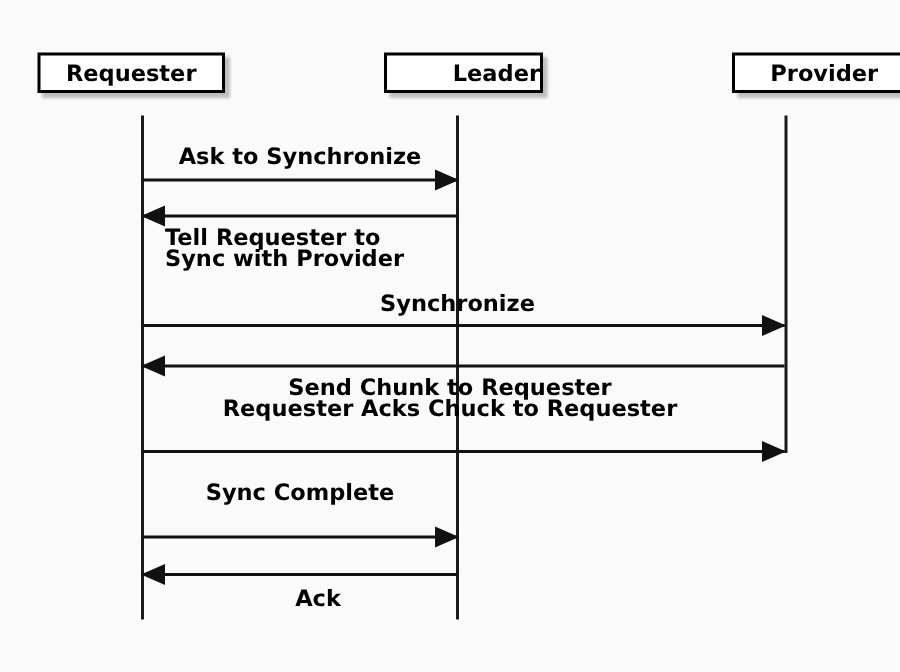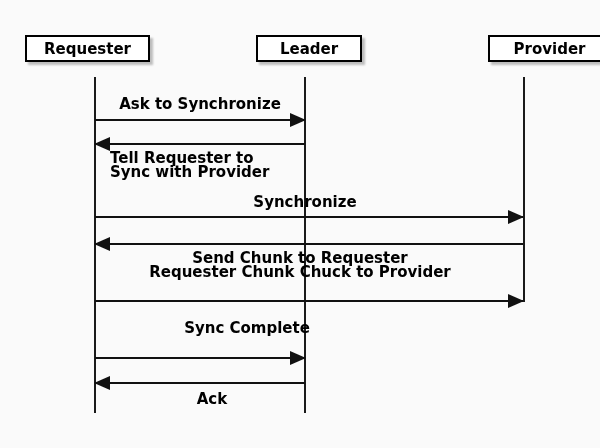--- a/index.html
+++ b/index.html
@@ -14,21 +14,21 @@
   }
   
   .actor{
     position:absolute;top:35px;height:23px;
     background:#fff;border:2px solid #000;
     box-shadow:3px 3px 2px #bdbdbd;
     display:flex;align-items:center;justify-content:center;
     font-size:15px;
   }
   .actor.a1{left:25px;width:121px;}
-  .actor.a2{left:256px;width:102px;}
+  .actor.a2{left:256px;width:102px;justify-content:flex-end;}
   .actor.a3{left:488px;width:119px;}
   
   .lifeline{position:absolute;width:2px;background:#1a1a1a;}
   .ll1{left:94px;top:77px;height:336px;}
   .ll2{left:304px;top:77px;height:336px;}
   .ll3{left:523px;top:77px;height:225px;}
   
   .msg{position:absolute;height:0;}
   .msg .shaft{position:absolute;left:0;right:0;top:0;border-top:2px solid #111;}
   .msg .head{position:absolute;width:0;height:0;top:-6px;
@@ -41,21 +41,21 @@
   .m4{left:95px;width:428px;top:243px;}
   .m5{left:95px;width:428px;top:300px;}
   .m6{left:95px;width:210px;top:357px;}
   .m7{left:95px;width:210px;top:382px;}
   
   .label{position:absolute;font-size:15px;line-height:14px;white-space:nowrap;}
   .lbl1{left:95px;width:210px;top:97px;text-align:center;}
   .lbl2{left:110px;top:151px;text-align:left;}
   .lbl3{left:95px;width:420px;top:195px;text-align:center;line-height:15px;}
   .lbl4{left:70px;width:460px;top:252px;text-align:center;line-height:13.5px;}
-  .lbl6{left:95px;width:210px;top:321px;text-align:center;margin-left:47px;}
+  .lbl6{left:95px;width:210px;top:321px;text-align:center;}
   .lbl6 .offset{transform:translateX(15px);}
   .lbl7{left:95px;width:210px;top:392px;text-align:center;margin-left:12px;}
 </style>
 </head>
 <body>
 
 <div id="canvas">
 
   <div class="actor a1">
     <span>Requester</span>
@@ -95,21 +95,21 @@
     <div class="shaft"></div>
     <div class="head pt-right"></div>
   </div>
 
   <div class="msg m4">
     <div class="shaft"></div>
     <div class="head pt-left"></div>
   </div>
   <div class="label lbl4">
     <div>Send Chunk to Requester</div>
-    <div>Requester Chunk Chuck to Provider</div>
+    <div>Requester Acks Chuck to Requester</div>
   </div>
 
   <div class="msg m5">
     <div class="shaft"></div>
     <div class="head pt-right"></div>
   </div>
 
   <div class="label lbl6">
     <div>Sync Complete</div>
   </div>

